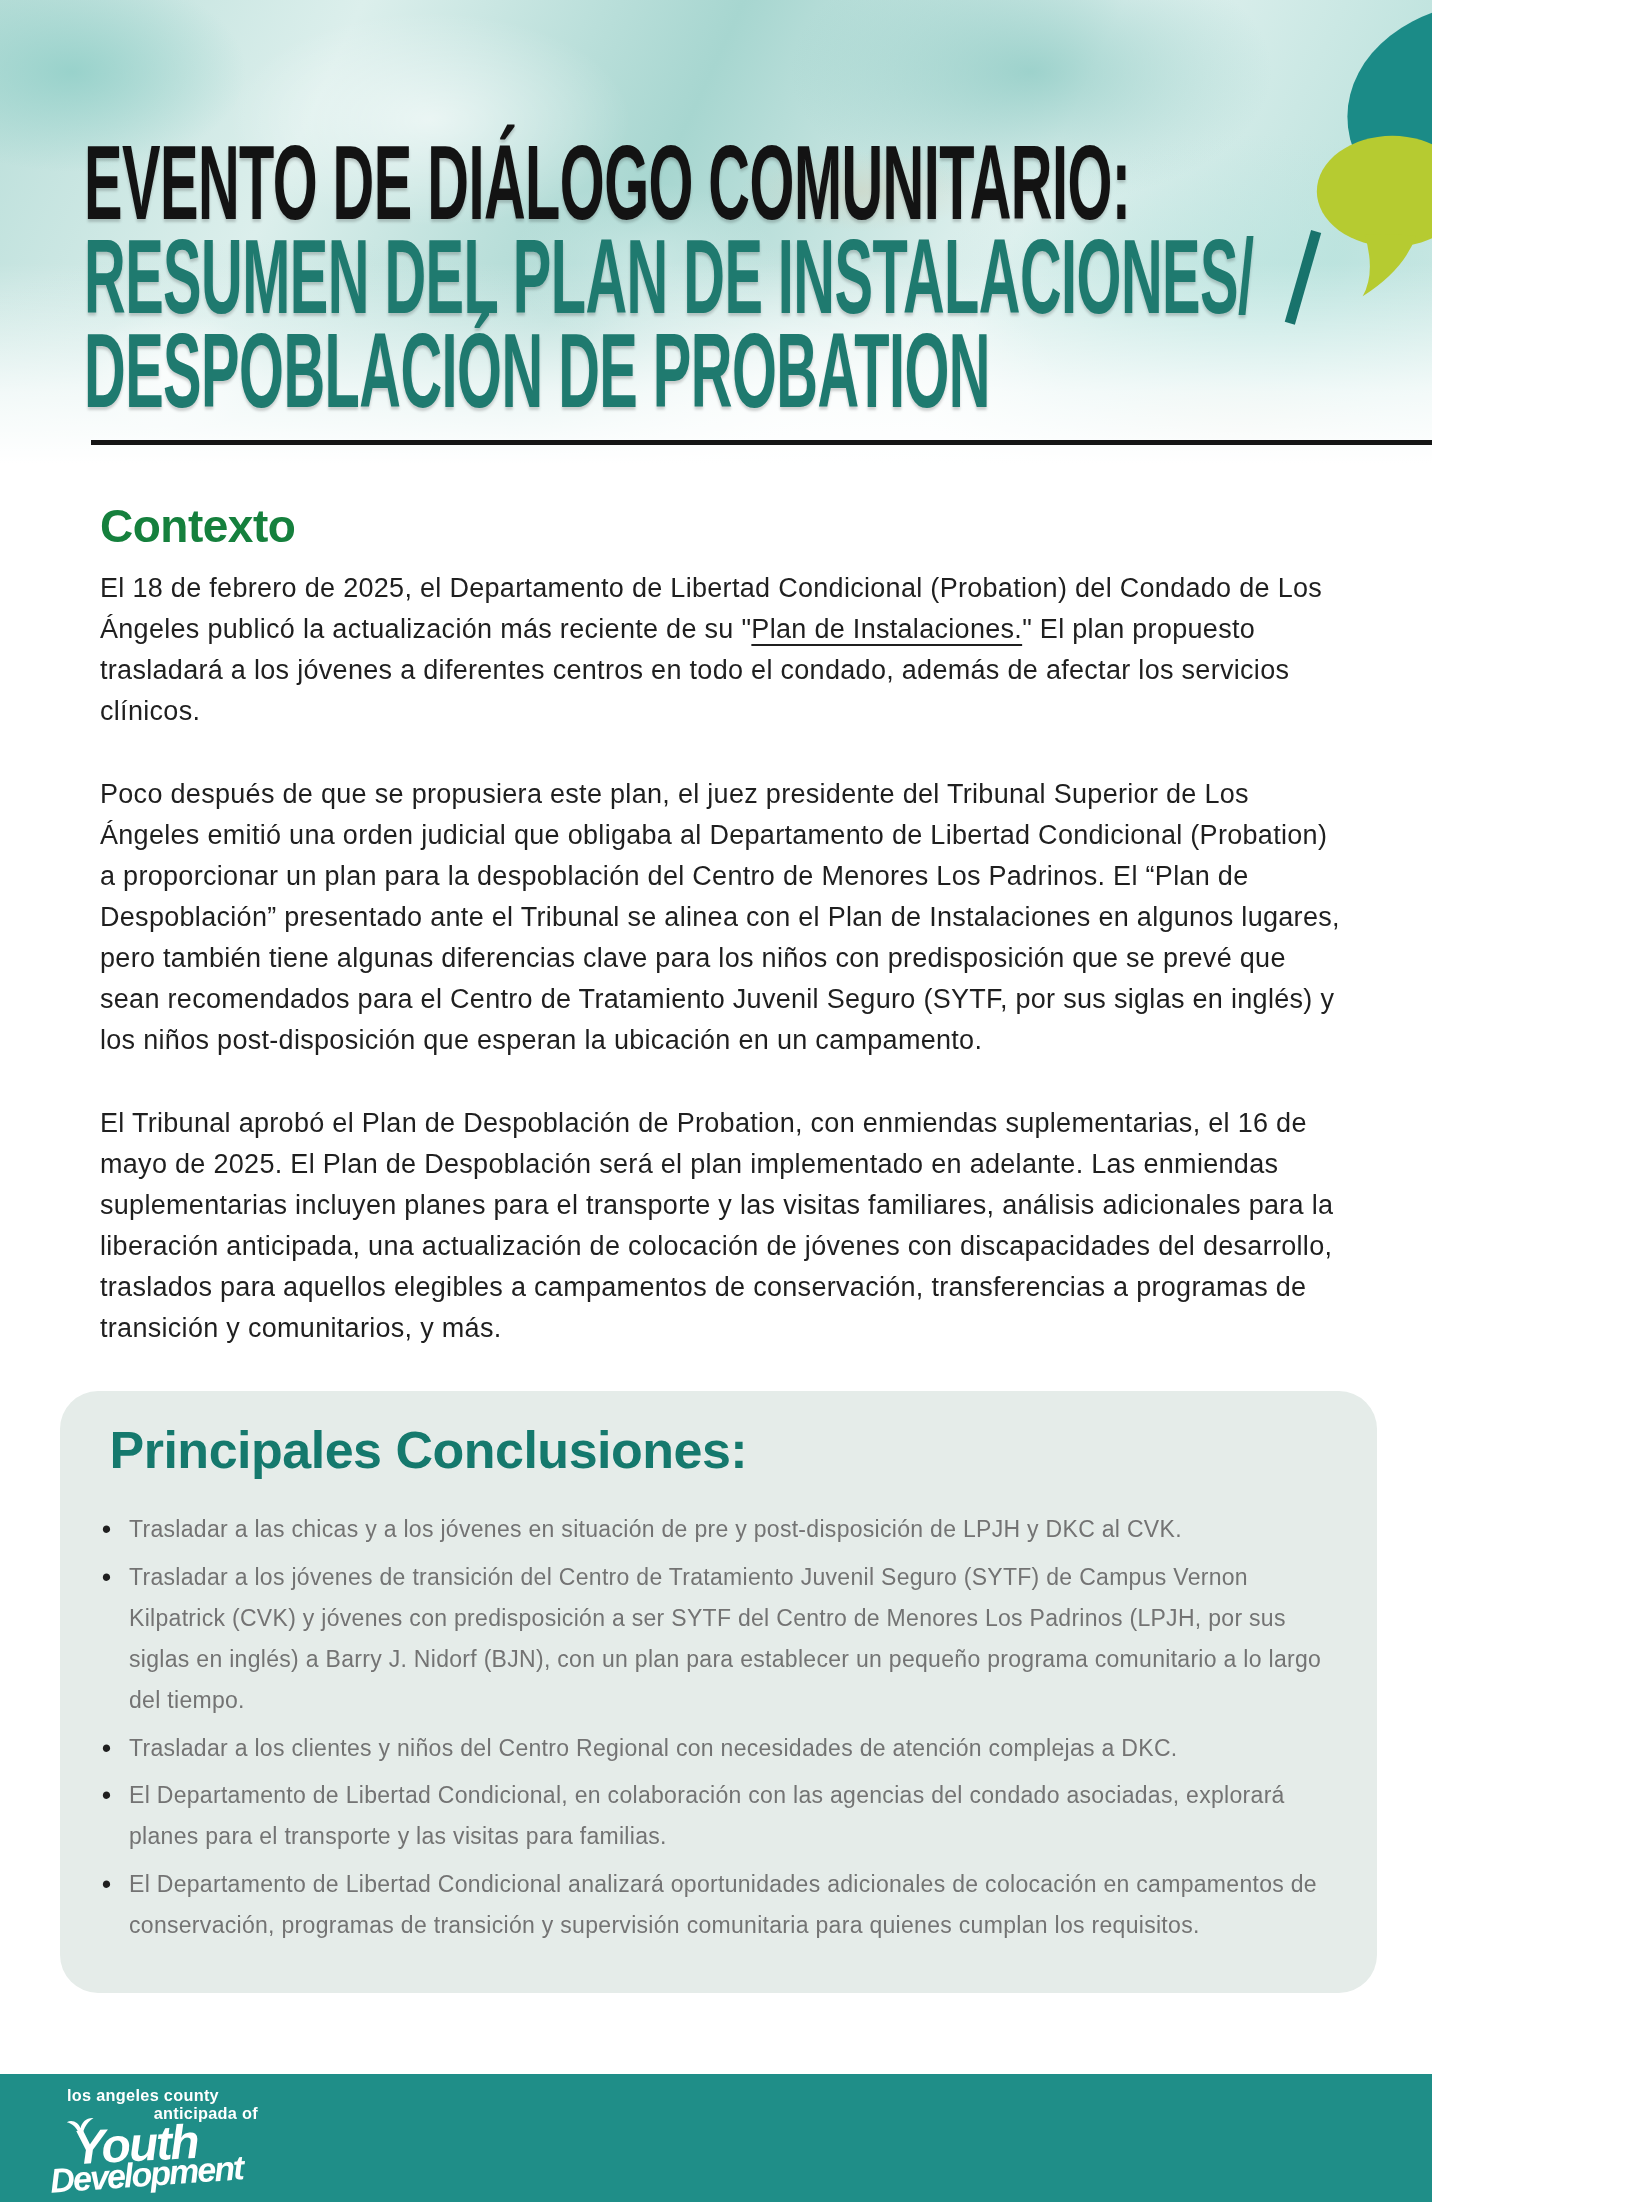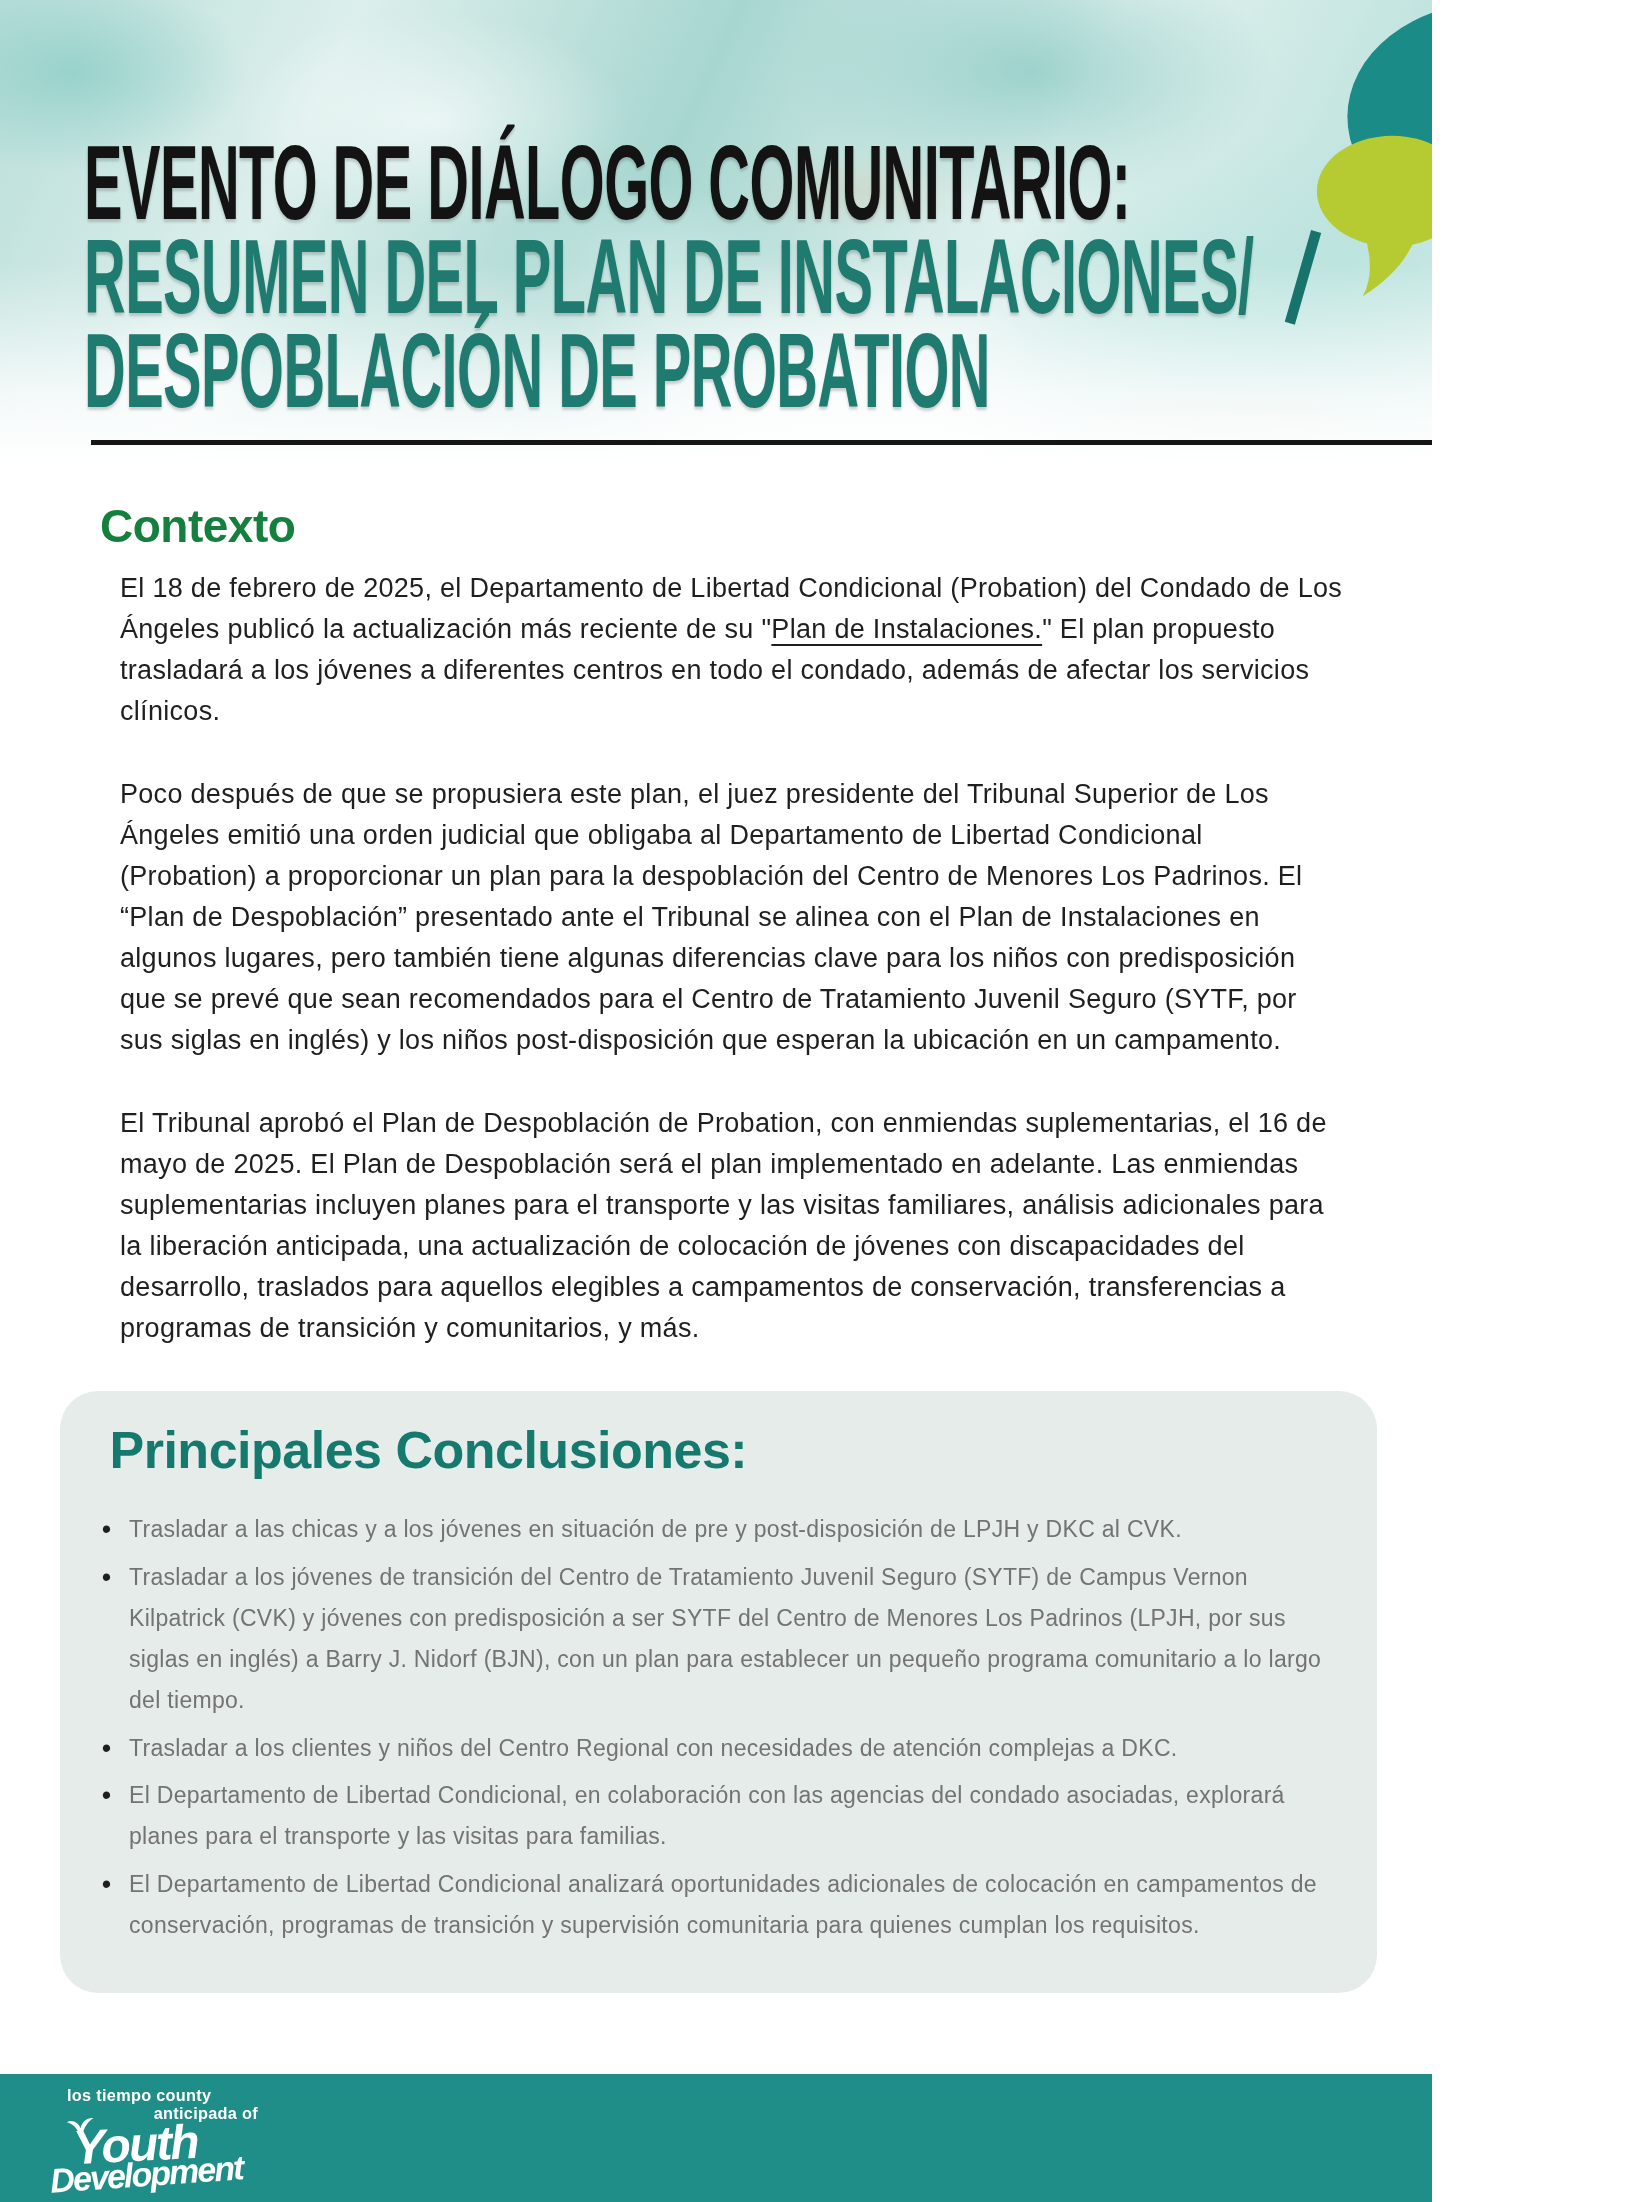--- a/index.html
+++ b/index.html
@@ -38,21 +38,21 @@
     text-shadow:0 2.9px 3.8px rgba(0,0,0,0.18);
   }
   .t-black { color:#131313; }
   .t-teal  { color:#1f7a6f; }
 
   .divider { position:absolute; left:91px; top:440px; width:1464px; height:4.8px; background:#151515; }
 
   
   .content { padding:21px 89px 0 100px; }
   .section-heading { color:#15803d; font-weight:800; font-size:46px; letter-spacing:-0.5px; margin-bottom:15.3px; }
-  .content p { color:#1f1f1f; font-size:27px; line-height:41px; letter-spacing:0.3px; margin-bottom:42px; max-width:1463px;margin-left:20px; }
+  .content p { color:#1f1f1f; font-size:27px; line-height:41px; letter-spacing:0.3px; margin-bottom:42px; max-width:1463px; }
   .doc-link { color:#1f1f1f; text-decoration:underline; text-decoration-thickness:1.9px; text-underline-offset:5.7px; cursor:pointer; }
 
   
   .conclusions {
     margin:31px 55px 0 60px;
     background:#e5ece9; border-radius:38px;
     padding:29px 54px 40px 38px;
   }
   .conclusions-heading { color:#15796d; font-weight:800; font-size:52px; letter-spacing:-0.5px; margin-bottom:29px; margin-left:11.5px; }
   .conclusions ul { list-style:none; }
@@ -123,21 +123,21 @@
       <li>Trasladar a los jóvenes de transición del Centro de Tratamiento Juvenil Seguro (SYTF) de Campus Vernon Kilpatrick (CVK) y jóvenes con predisposición a ser SYTF del Centro de Menores Los Padrinos (LPJH, por sus siglas en inglés) a Barry J. Nidorf (BJN), con un plan para establecer un pequeño programa comunitario a lo largo del tiempo.</li>
       <li>Trasladar a los clientes y niños del Centro Regional con necesidades de atención complejas a DKC.</li>
       <li>El Departamento de Libertad Condicional, en colaboración con las agencias del condado asociadas, explorará planes para el transporte y las visitas para familias.</li>
       <li>El Departamento de Libertad Condicional analizará oportunidades adicionales de colocación en campamentos de conservación, programas de transición y supervisión comunitaria para quienes cumplan los requisitos.</li>
     </ul>
   </div>
 
   <div class="footer">
     <div class="logo">
       <div class="logo-top">
-        <div class="l1">los tiempo county</div>
+        <div class="l1">los angeles county</div>
         <div class="l2">anticipada of</div>
       </div>
       <div class="logo-word1">
         <svg class="sprout" width="29" height="25" viewBox="0 0 30 26" xmlns="http://www.w3.org/2000/svg">
           <path d="M14 24 C 13 14, 6 8, 1 7 C 7 4, 13 8, 15 14 C 16 8, 22 3, 29 4 C 24 7, 18 12, 16 24 Z" fill="#ffffff"></path>
         </svg>
         <span>Youth</span>
       </div>
       <div class="logo-word2">Development</div>
     </div>

